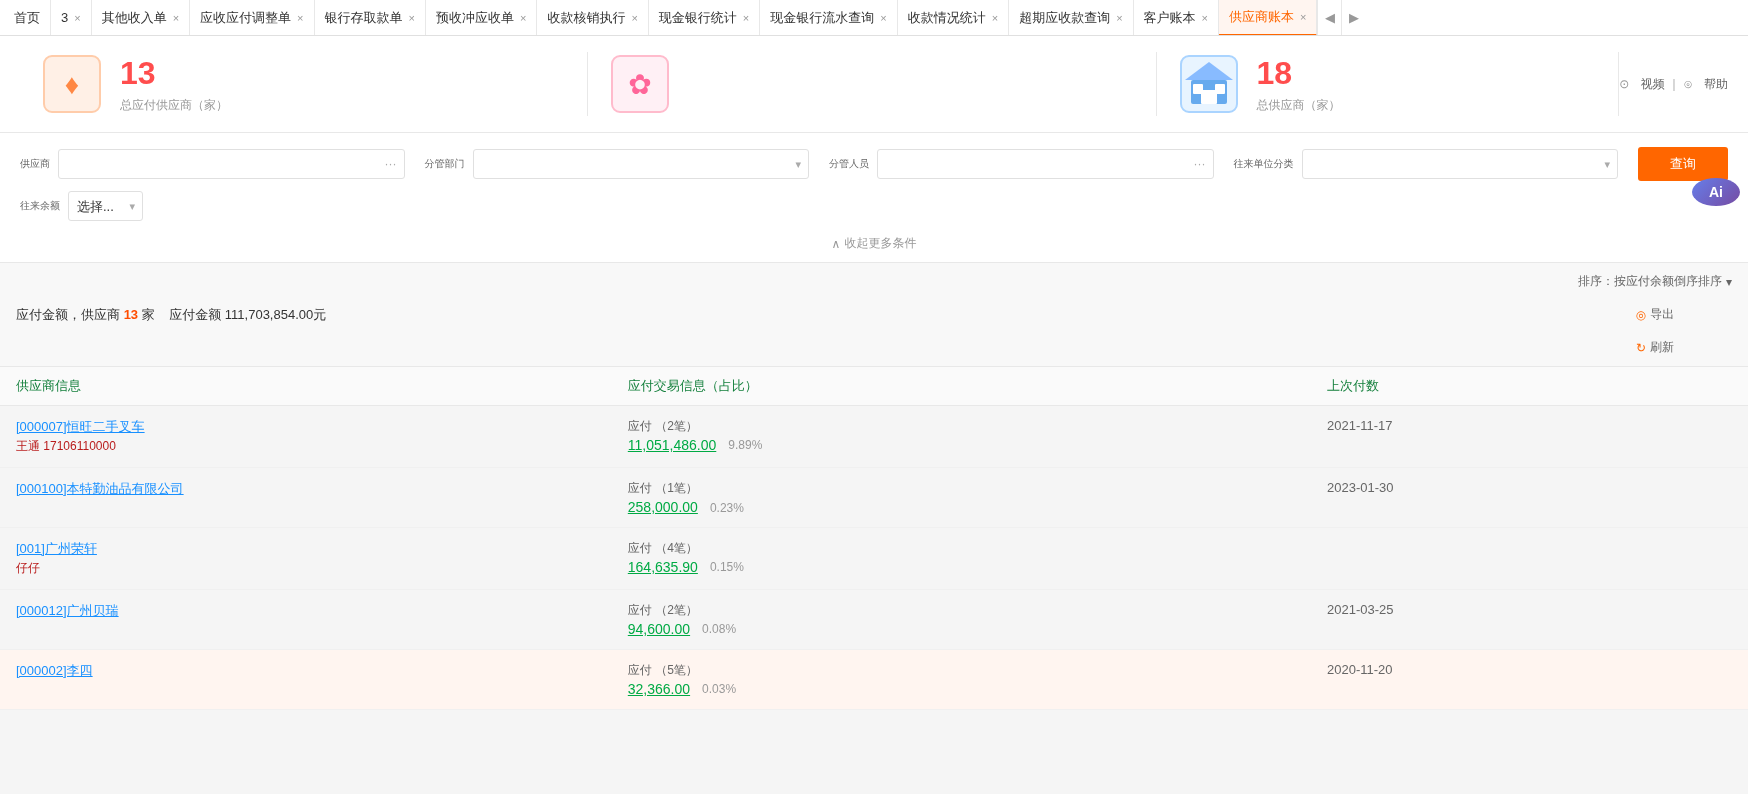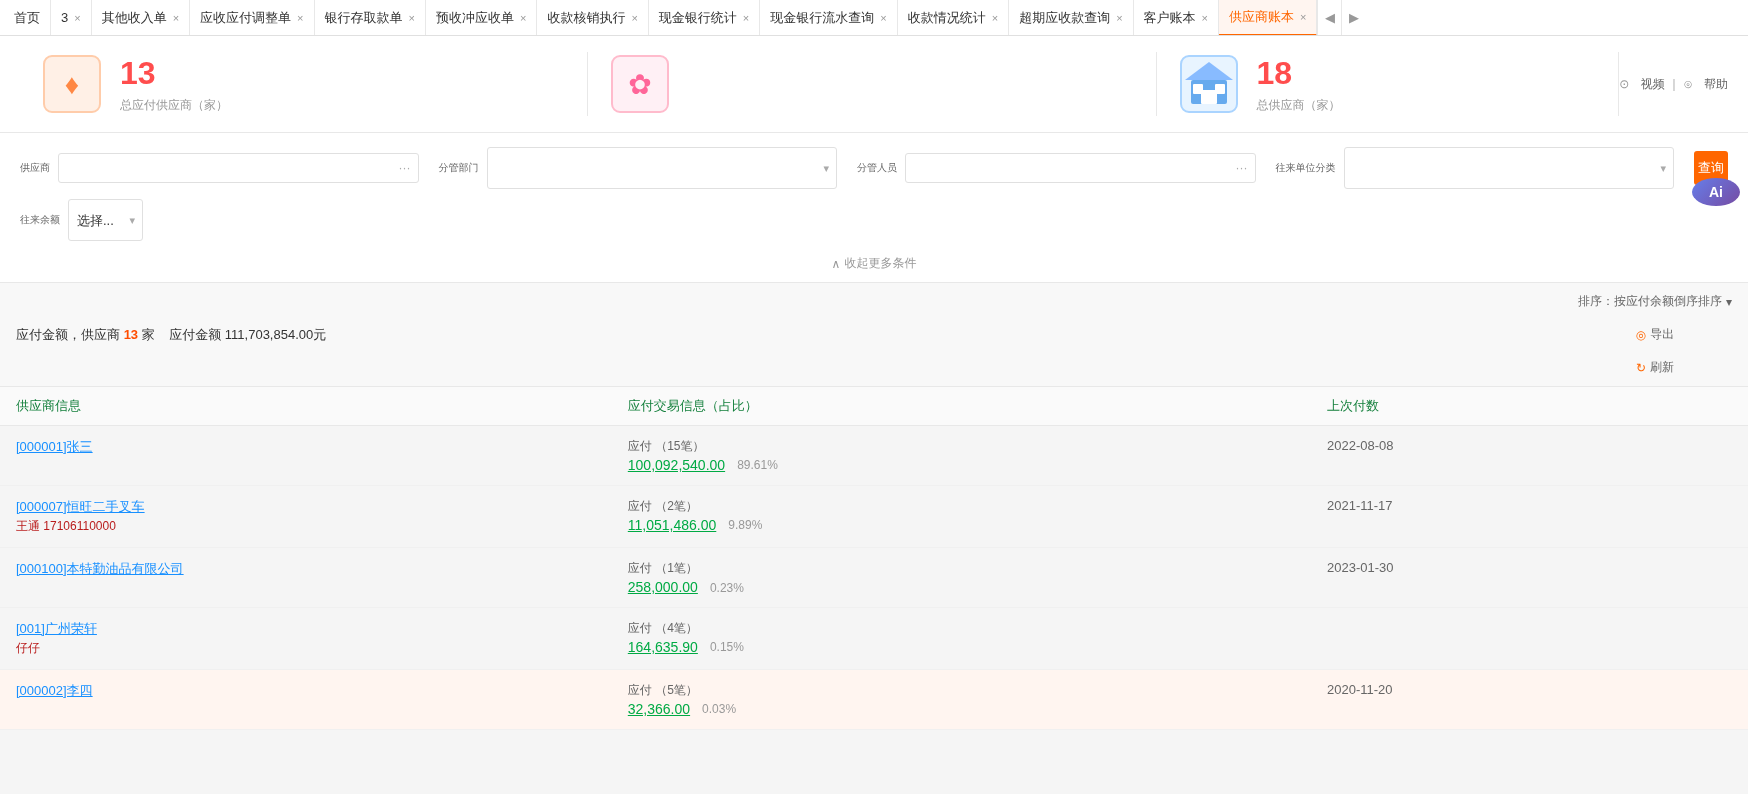--- a/index.html
+++ b/index.html
@@ -87,39 +87,39 @@
       outline: none;
     }
     .filter-select-wrapper {
       flex: 1;
       position: relative;
       display: flex;
       align-items: center;
     }
     .filter-select {
       flex: 1;
-      height: 42px;
+      height: 30px;
       border: 1px solid #e0e0e0;
       border-radius: 3px;
       padding: 0 28px 0 8px;
       font-size: 13px;
       color: #333;
       background: #fff;
       appearance: none;
       outline: none;
       cursor: pointer;
     }
     .select-arrow { position: absolute; right: 8px; top: 50%; transform: translateY(-50%); color: #aaa; pointer-events: none; font-size: 11px; }
     .dots-indicator { position: absolute; right: 8px; top: 50%; transform: translateY(-50%); color: #aaa; font-size: 12px; pointer-events: none; }
     .btn-search {
       background: #ff6600;
       color: #fff;
       border: none;
       border-radius: 3px;
-      padding: 0 4px;
+      padding: 0 32px;
       height: 34px;
       font-size: 13px;
       cursor: pointer;
       white-space: nowrap;
     }
     .collapse-btn {
       display: flex;
       align-items: center;
       justify-content: center;
       color: #999;
@@ -387,31 +387,20 @@
   <div class="table-container">
     <table class="data-table">
       <thead>
         <tr>
           <th style="width:35%;">供应商信息</th>
           <th style="width:40%;">应付交易信息（占比）</th>
           <th style="width:25%;">上次付数</th>
         </tr>
       </thead>
       <tbody id="table-body">
-      <tr>
-            <td><a class="supplier-link">[000001]张三</a></td>
-            <td>
-              <div class="tx-label">应付 （15笔）</div>
-              <div style="display: flex; align-items: center;">
-                <span class="amount-value">100,092,540.00</span>
-                <span class="tx-percent">89.61%</span>
-              </div>
-            </td>
-            <td><span class="date-value">2022-08-08</span></td>
-          </tr>
           <tr>
             <td><a class="supplier-link">[000007]恒旺二手叉车</a><div class="supplier-contact">王通  17106110000</div></td>
             <td>
               <div class="tx-label">应付 （2笔）</div>
               <div style="display: flex; align-items: center;">
                 <span class="amount-value">11,051,486.00</span>
                 <span class="tx-percent">9.89%</span>
               </div>
             </td>
             <td><span class="date-value">2021-11-17</span></td>
@@ -431,20 +420,31 @@
             <td><a class="supplier-link">[001]广州荣轩</a><div class="supplier-contact">仔仔</div></td>
             <td>
               <div class="tx-label">应付 （4笔）</div>
               <div style="display: flex; align-items: center;">
                 <span class="amount-value">164,635.90</span>
                 <span class="tx-percent">0.15%</span>
               </div>
             </td>
             <td><span class="date-value"></span></td>
           </tr>
+          <tr>
+            <td><a class="supplier-link">[000012]广州贝瑞</a></td>
+            <td>
+              <div class="tx-label">应付 （2笔）</div>
+              <div style="display: flex; align-items: center;">
+                <span class="amount-value">94,600.00</span>
+                <span class="tx-percent">0.08%</span>
+              </div>
+            </td>
+            <td><span class="date-value">2021-03-25</span></td>
+          </tr>
           <tr class="highlighted">
             <td><a class="supplier-link">[000002]李四</a></td>
             <td>
               <div class="tx-label">应付 （5笔）</div>
               <div style="display: flex; align-items: center;">
                 <span class="amount-value">32,366.00</span>
                 <span class="tx-percent">0.03%</span>
               </div>
             </td>
             <td><span class="date-value">2020-11-20</span></td>

